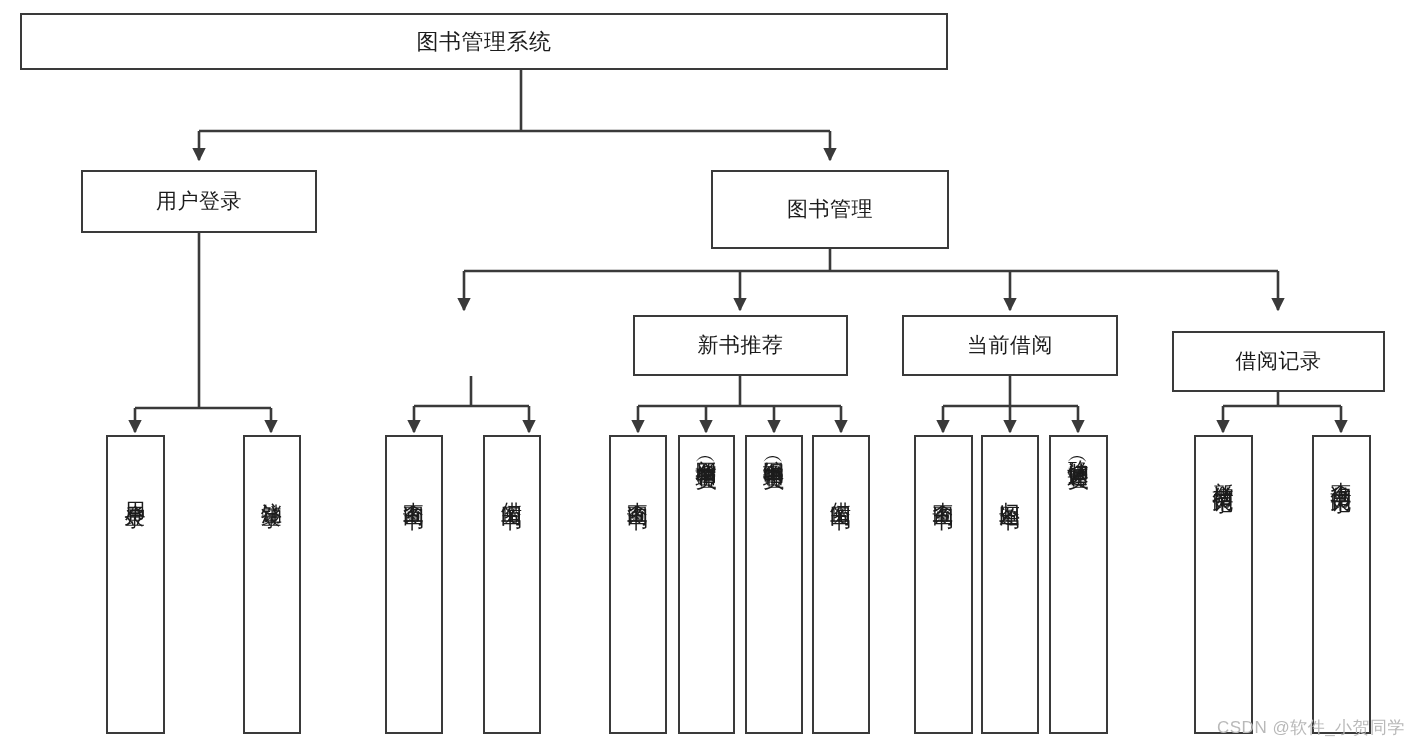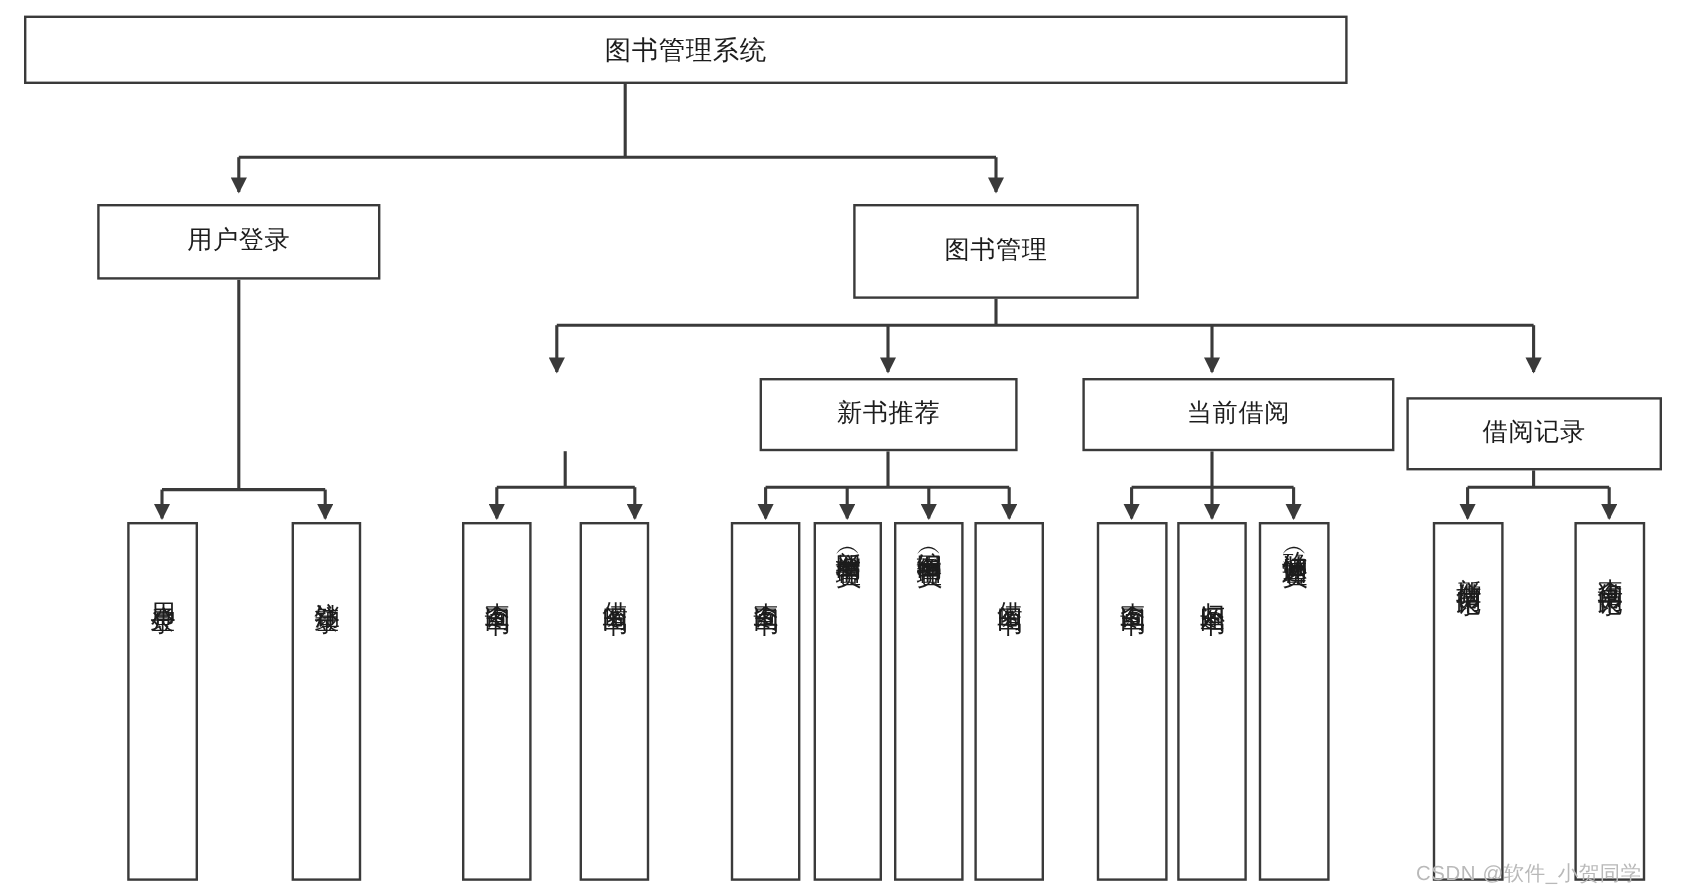--- a/index.html
+++ b/index.html
@@ -131,38 +131,38 @@
       <path d="M 1010 406 L 1010 432" marker-end="url(#arrow)"></path>
       <path d="M 1078 406 L 1078 432" marker-end="url(#arrow)"></path>
 
       <path d="M 1278 376 L 1278 406"></path>
       <path d="M 1223 406 L 1341 406"></path>
       <path d="M 1223 406 L 1223 432" marker-end="url(#arrow)"></path>
       <path d="M 1341 406 L 1341 432" marker-end="url(#arrow)"></path>
     </g>
   </svg>
 
-  <div class="node horiz root" style="left:20px; top:13px; width:1103px; height:57px;">
+  <div class="node horiz root" style="left:20px; top:13px; width:928px; height:57px;">
     <span class="lbl">图书管理系统</span>
   </div>
 
   <div class="node horiz" style="left:81px; top:170px; width:236px; height:63px;">
     <span class="lbl">用户登录</span>
   </div>
 
   <div class="node horiz" style="left:711px; top:170px; width:238px; height:79px;">
     <span class="lbl">图书管理</span>
   </div>
 
 
   <div class="node horiz" style="left:633px; top:315px; width:215px; height:61px;">
     <span class="lbl">新书推荐</span>
   </div>
 
-  <div class="node horiz" style="left:902px; top:315px; width:260px; height:61px;">
+  <div class="node horiz" style="left:902px; top:315px; width:216px; height:61px;">
     <span class="lbl">当前借阅</span>
   </div>
 
   <div class="node horiz" style="left:1172px; top:331px; width:213px; height:61px;">
     <span class="lbl">借阅记录</span>
   </div>
 
   <div class="node vert mid" style="left:106px; top:435px; width:59px; height:299px;">
     <span class="lbl">用户登录</span>
   </div>
@@ -208,15 +208,15 @@
   </div>
 
   <div class="node vert mid2" style="left:1194px; top:435px; width:59px; height:299px;">
     <span class="lbl">新增借阅记录</span>
   </div>
 
   <div class="node vert mid2" style="left:1312px; top:435px; width:59px; height:299px;">
     <span class="lbl">查询借阅记录</span>
   </div>
 
-  <div class="watermark" style="left:1180px; top:716px;">CSDN @软件_小贺同学</div>
+  <div class="watermark" style="left:1217px; top:716px;">CSDN @软件_小贺同学</div>
 
 </div>
 
 </body></html>

